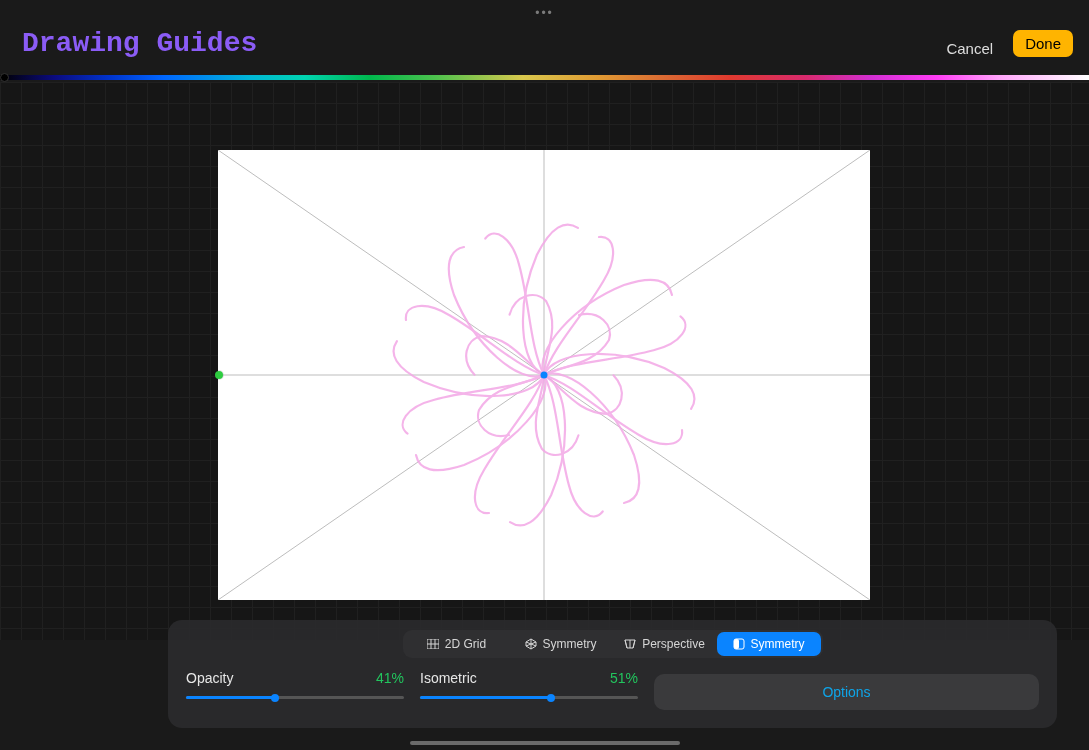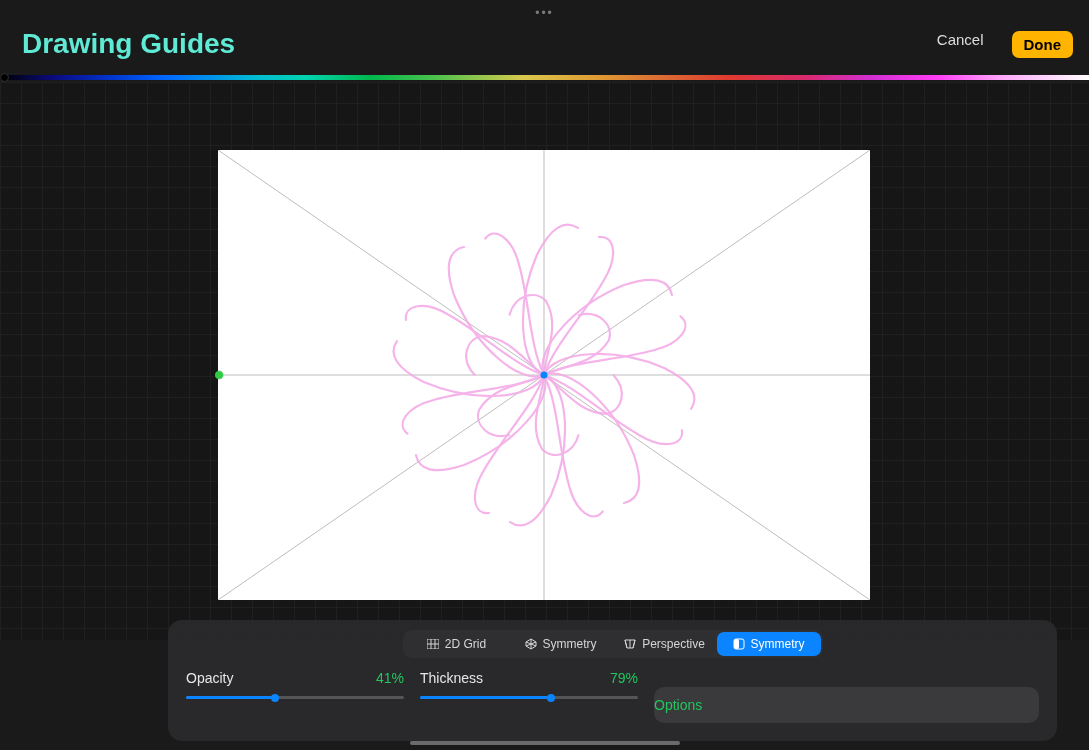--- a/index.html
+++ b/index.html
@@ -30,40 +30,41 @@
     top: 28px;
     left: 0; right: 0;
     display: flex;
     align-items: center;
     justify-content: space-between;
     padding: 0 16px 0 22px;
   }
   .title {
     font-size: 28px;
     font-weight: 700;
-    color: #5eead4;
+    color: #8b5cf6;
+    font-family: Liberation Mono, monospace;
   }
   .header-right {
     display: flex;
-    align-items: flex-start;
-    gap: 28px;
+    align-items: flex-end;
+    gap: 20px;
   }
   .cancel {
     font-size: 15px;
     color: #ddd;
     cursor: pointer;
   }
   .done-btn {
     background: #ffb400;
     color: #000;
     border: none;
     border-radius: 7px;
     padding: 5px 12px;
     font-size: 15px;
-    font-weight: 700;
+    font-weight: 400;
     cursor: pointer;
   }
 
   
   .spectrum {
     position: absolute;
     top: 75px;
     left: 0; right: 0;
     height: 5px;
     background: linear-gradient(to right,
@@ -203,27 +204,27 @@
     width: 8px; height: 8px;
     border-radius: 50%;
     background: #0a84ff;
     transform: translate(-50%, -50%);
   }
 
   .options-btn {
     flex: 1;
     align-self: center;
     background: #3a3a3c;
-    color: #22c55e;
+    color: #0ea5e9;
     border-radius: 10px;
-    text-align: left;
+    text-align: center;
     padding: 10px 0;
     font-size: 14px;
     cursor: pointer;
-    margin-top: 17px;
+    margin-top: 4px;
   }
 
   .home-bar {
     position: absolute;
     bottom: 5px;
     left: 50%;
     transform: translateX(-50%);
     width: 270px;
     height: 4px;
     border-radius: 3px;
@@ -340,22 +341,22 @@
         <span class="val">41%</span>
       </div>
       <div class="slider-track">
         <div class="slider-fill" id="opacity-fill" style="width: 41%;"></div>
         <div class="slider-thumb" id="opacity-thumb" style="left: 41%;"></div>
       </div>
     </div>
 
     <div class="slider-block">
       <div class="slider-head">
-        <span>Thickness</span>
-        <span class="val">79%</span>
+        <span>Isometric</span>
+        <span class="val">51%</span>
       </div>
       <div class="slider-track">
         <div class="slider-fill" id="thickness-fill" style="width: 60%;"></div>
         <div class="slider-thumb" id="thickness-thumb" style="left: 60%;"></div>
       </div>
     </div>
 
     <div class="options-btn">Options</div>
   </div>
 </div>

